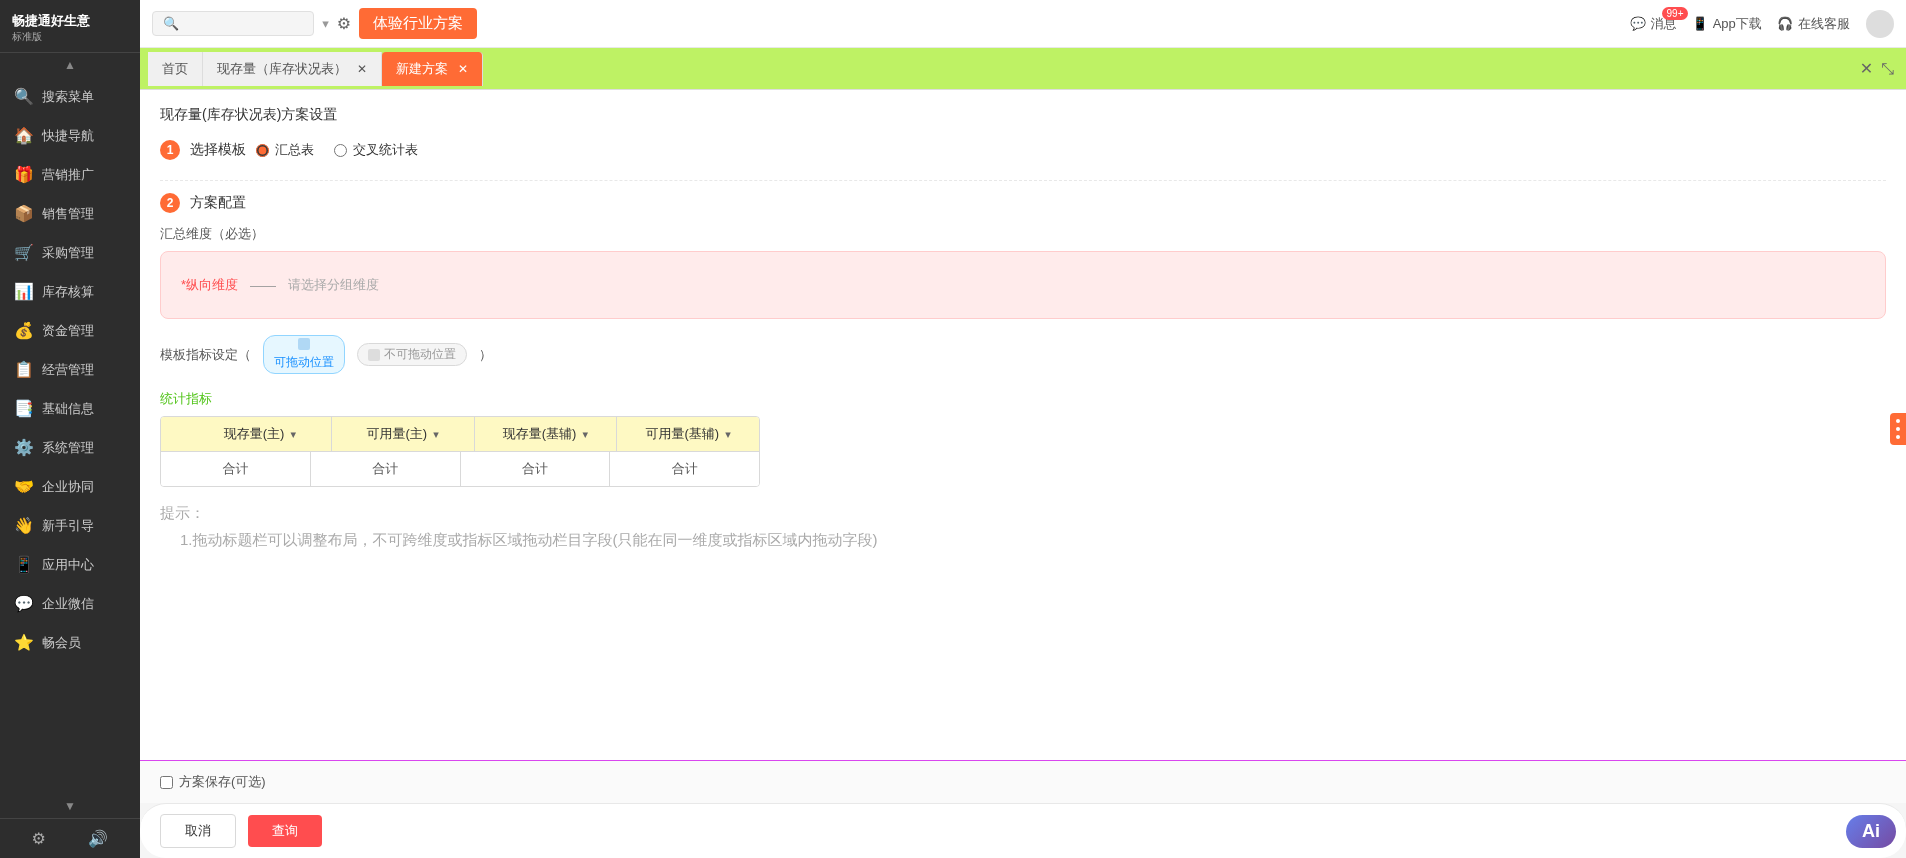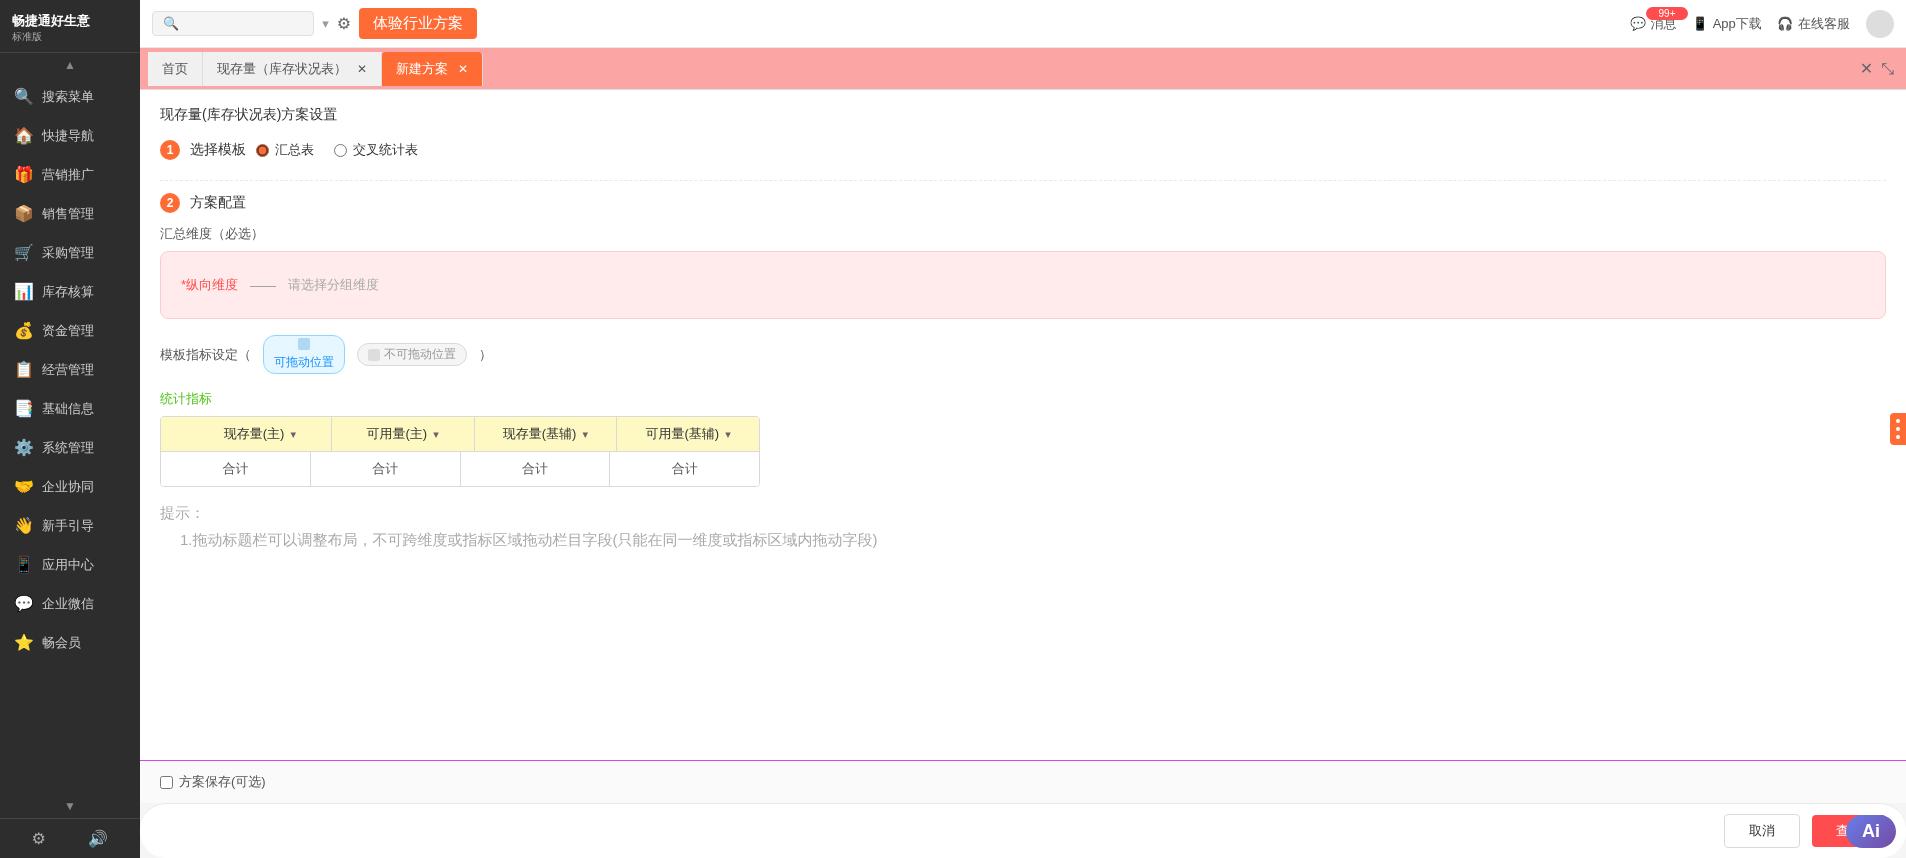--- a/index.html
+++ b/index.html
@@ -56,28 +56,28 @@
     }
     .topbar-search input { border: none; background: none; outline: none; font-size: 12px; width: 120px; }
     .topbar-chevron { color: #999; cursor: pointer; }
     .topbar-gear { color: #666; cursor: pointer; font-size: 16px; }
     .topbar-trial-btn {
       background: #ff6b35; color: #fff; border: none; border-radius: 4px;
       padding: 6px 14px; cursor: pointer; font-size: 15px;
     }
     .topbar-right { margin-left: auto; display: flex; align-items: center; gap: 16px; }
     .topbar-right .msg { display: flex; align-items: center; gap: 4px; cursor: pointer; color: #555; position: relative; }
-    .badge { background: #ff4d4f; color: #fff; border-radius: 10px; font-size: 10px; padding: 1px 13px; position: absolute; top: -8px; right: -12px; }
+    .badge { background: #ff4d4f; color: #fff; border-radius: 10px; font-size: 10px; padding: 1px 5px; position: absolute; top: -8px; right: -12px; }
     .topbar-right .app, .topbar-right .service { display: flex; align-items: center; gap: 4px; cursor: pointer; color: #555; }
     .topbar-user { display: flex; align-items: center; gap: 4px; cursor: pointer; }
     .user-avatar { width: 28px; height: 28px; background: #ddd; border-radius: 50%; }
 
     
     .tabbar {
-      height: 42px; background: #fca5a5; display: flex; align-items: center;
+      height: 42px; background: #bef264; display: flex; align-items: center;
       padding: 0 0 0 8px; flex-shrink: 0; border-bottom: 1px solid #ddd;
       gap: 0;
     }
     .tab {
       display: flex; align-items: center; gap: 6px;
       padding: 8px 14px; cursor: pointer; font-size: 13px;
       border-right: 1px solid #ddd; background: #f0f0f0; color: #555;
       white-space: nowrap;
     }
     .tab.new-tab { background: #ff6b35; color: #fff; border-radius: 4px 4px 0 0; }
@@ -152,21 +152,21 @@
 
     
     .footer-row {
       display: flex; align-items: center; gap: 8px; padding: 12px 20px;
       background: #fafafa; border-top: 1px solid #d946ef;
     }
     .footer-row label { font-size: 13px; color: #555; display: flex; align-items: center; gap: 6px; cursor: pointer; }
 
     
     .action-bar {
-      display: flex; align-items: center; justify-content: flex-end;
+      display: flex; align-items: center; 
       gap: 12px; padding: 10px 20px;
       background: #fff; border-top: 1px solid #e8e8e8; flex-shrink: 0; border-radius: 26px;
     }
     .btn-cancel {
       background: #fff; border: 1px solid #d9d9d9; color: #333;
       padding: 7px 24px; border-radius: 4px; cursor: pointer; font-size: 13px;
     }
     .btn-query {
       background: #ff4d4f; color: #fff; border: none;
       padding: 7px 24px; border-radius: 4px; cursor: pointer; font-size: 13px;

